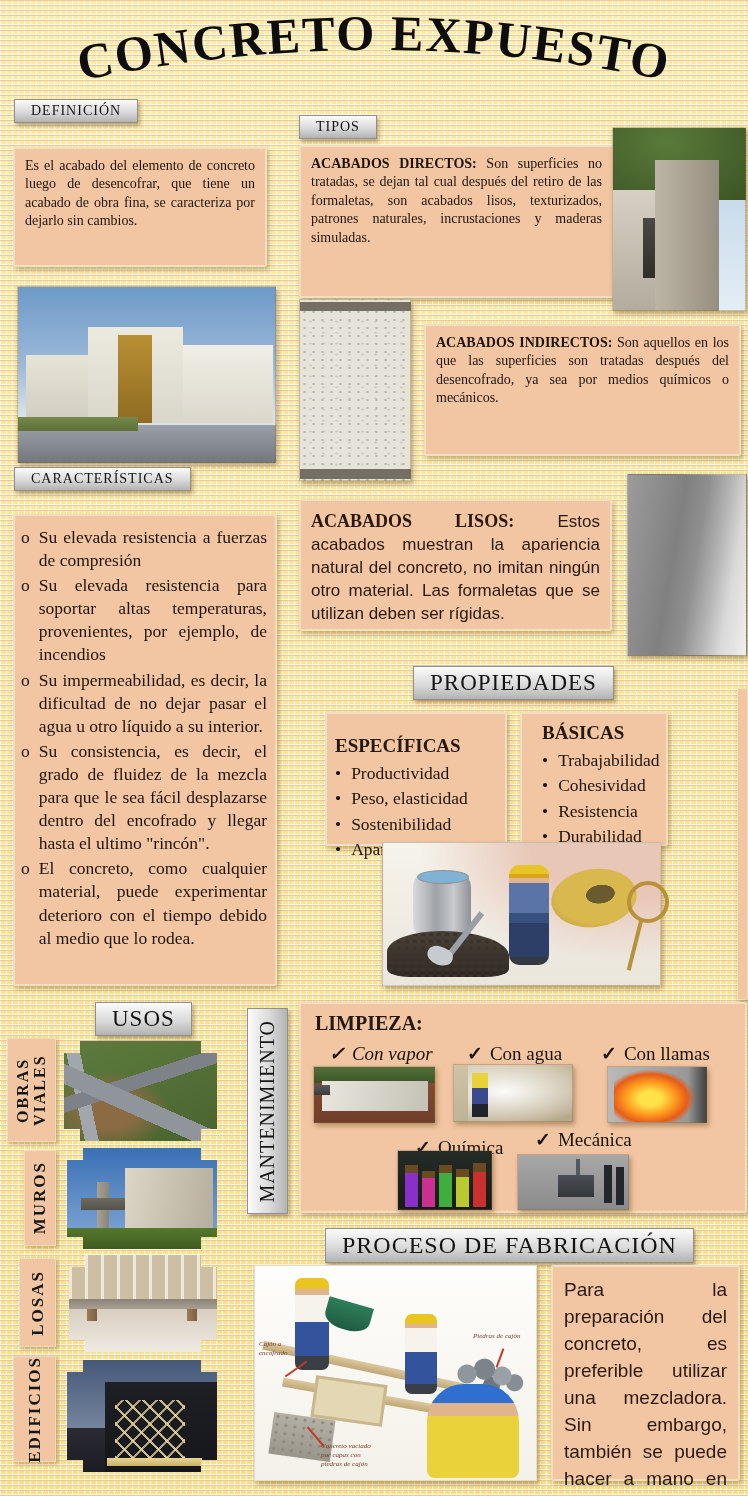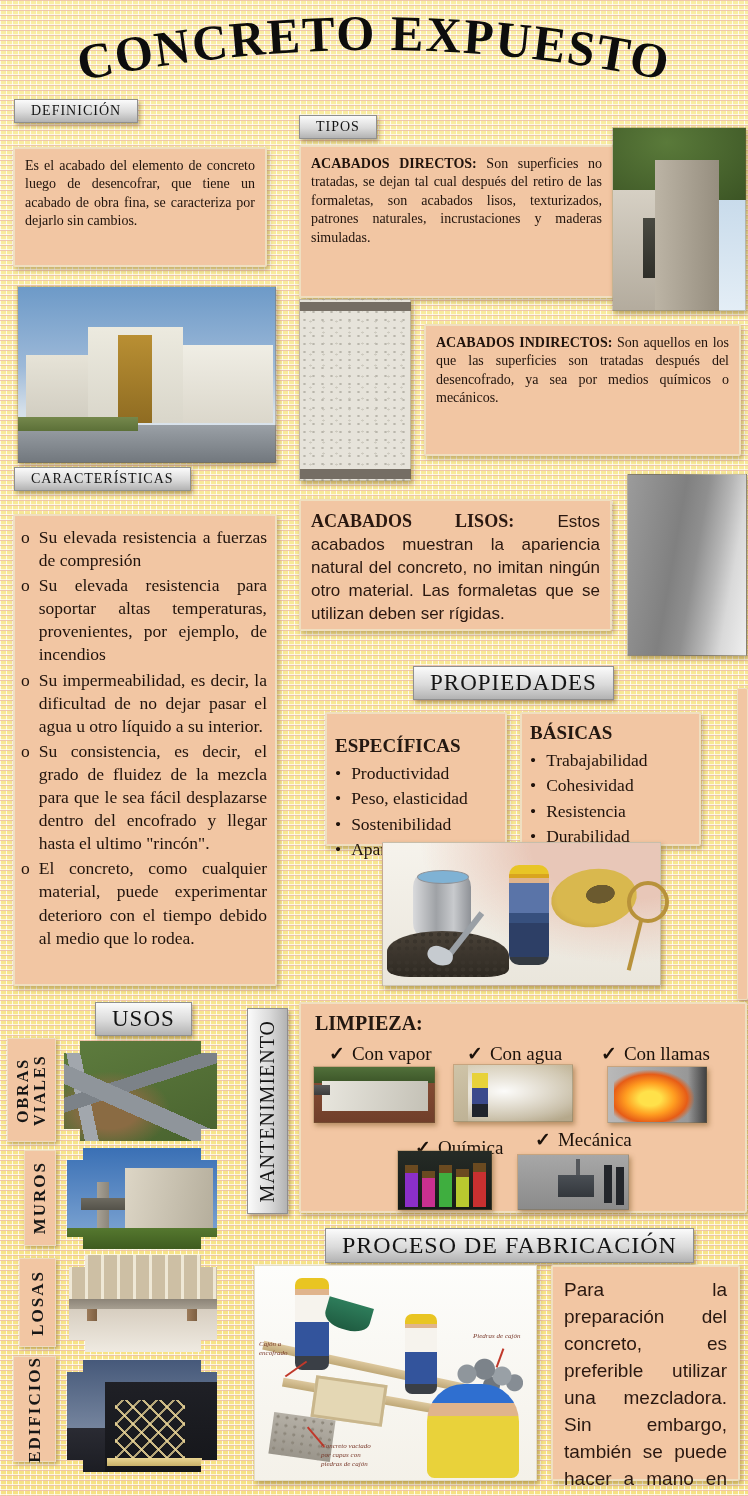--- a/index.html
+++ b/index.html
@@ -315,21 +315,21 @@
           <span>•</span>
           <span>Sostenibilidad</span>
         </li>
       <li class="prop-li">
           <span>•</span>
           <span>Apariencia</span>
         </li>
     </ul>
   </div>
 
-  <div class="panel" style="left:520px;top:712px;width:181px;height:134px;padding:8px 8px;">
+  <div class="panel" style="left:520px;top:712px;width:148px;height:134px;padding:8px 20px;">
     <p class="prop-title">BÁSICAS</p>
     <ul class="list serif-body" style="font-size:17.5px;">
       <li class="prop-li">
           <span>•</span>
           <span>Trabajabilidad</span>
         </li>
       <li class="prop-li">
           <span>•</span>
           <span>Cohesividad</span>
         </li>
@@ -378,21 +378,21 @@
   </div>
   <div class="photo badge ph-edificios" style="left:67px;top:1360px;width:150px;height:112px;"></div>
 
   <div class="vgray" style="left:247px;top:1008px;width:41px;height:206px;">
     <span class="vtext" style="letter-spacing:1px;">MANTENIMIENTO</span>
   </div>
 
   <div class="panel" style="left:299px;top:1002px;width:448px;height:211px;">
     <div class="abs" style="left:14px;top:8px;font-weight:bold;font-size:20px;font-family:'Liberation Serif',serif;">LIMPIEZA:</div>
 
-    <div class="check-item" style="left:28px;top:38px;"><span class="ck">✓</span><span>Con vapor</span></div>
+    <div class="check-item" style="left:28px;top:38px;font-style:italic;"><span class="ck">✓</span><span>Con vapor</span></div>
     <div class="check-item" style="left:166px;top:38px;"><span class="ck">✓</span><span>Con agua</span></div>
     <div class="check-item" style="left:300px;top:38px;"><span class="ck">✓</span><span>Con llamas</span></div>
 
     <div class="photo ph-vapor" style="left:12px;top:62px;width:122px;height:57px;"></div>
     <div class="photo ph-agua" style="left:152px;top:60px;width:120px;height:58px;"></div>
     <div class="photo ph-llamas" style="left:306px;top:62px;width:100px;height:57px;"></div>
 
     <div class="check-item" style="left:114px;top:124px;margin-top:8px;"><span class="ck">✓</span><span>Química</span></div>
     <div class="check-item" style="left:234px;top:124px;"><span class="ck">✓</span><span>Mecánica</span></div>
 

